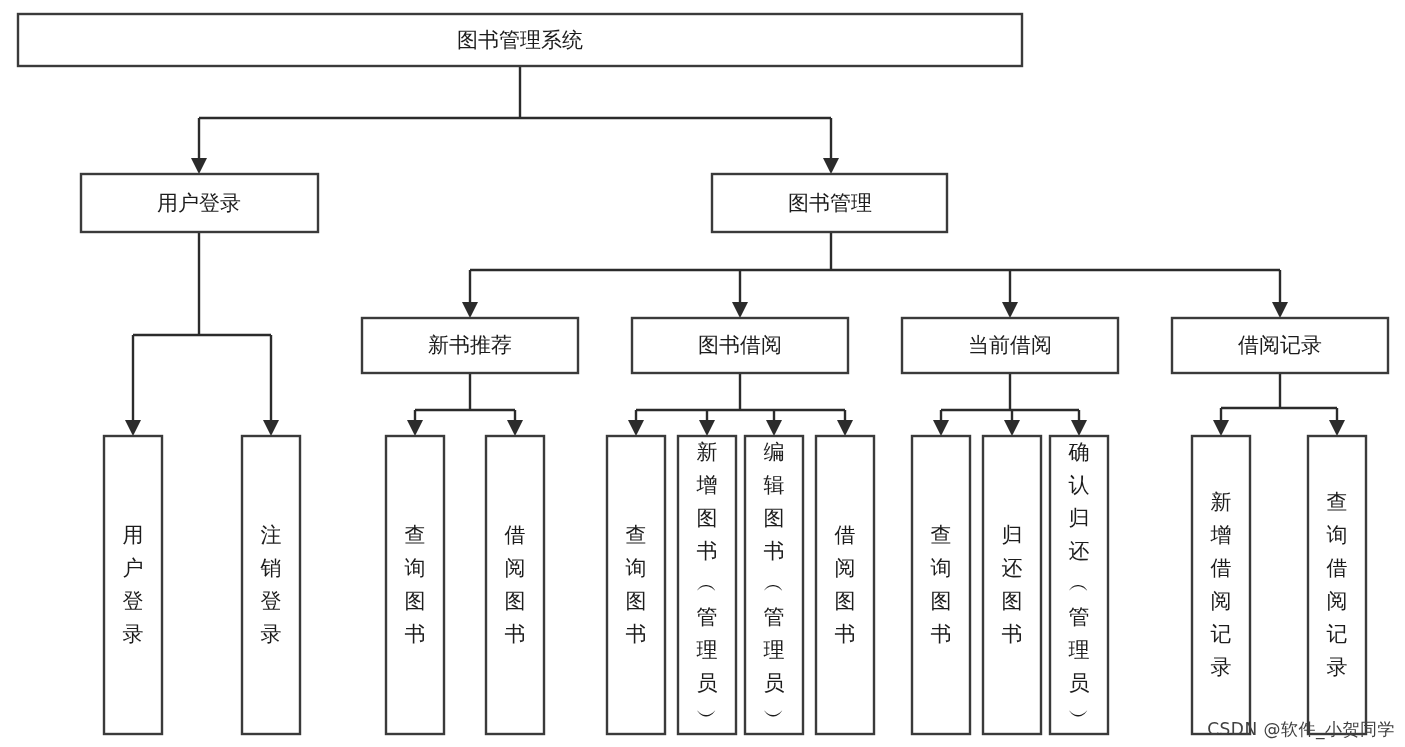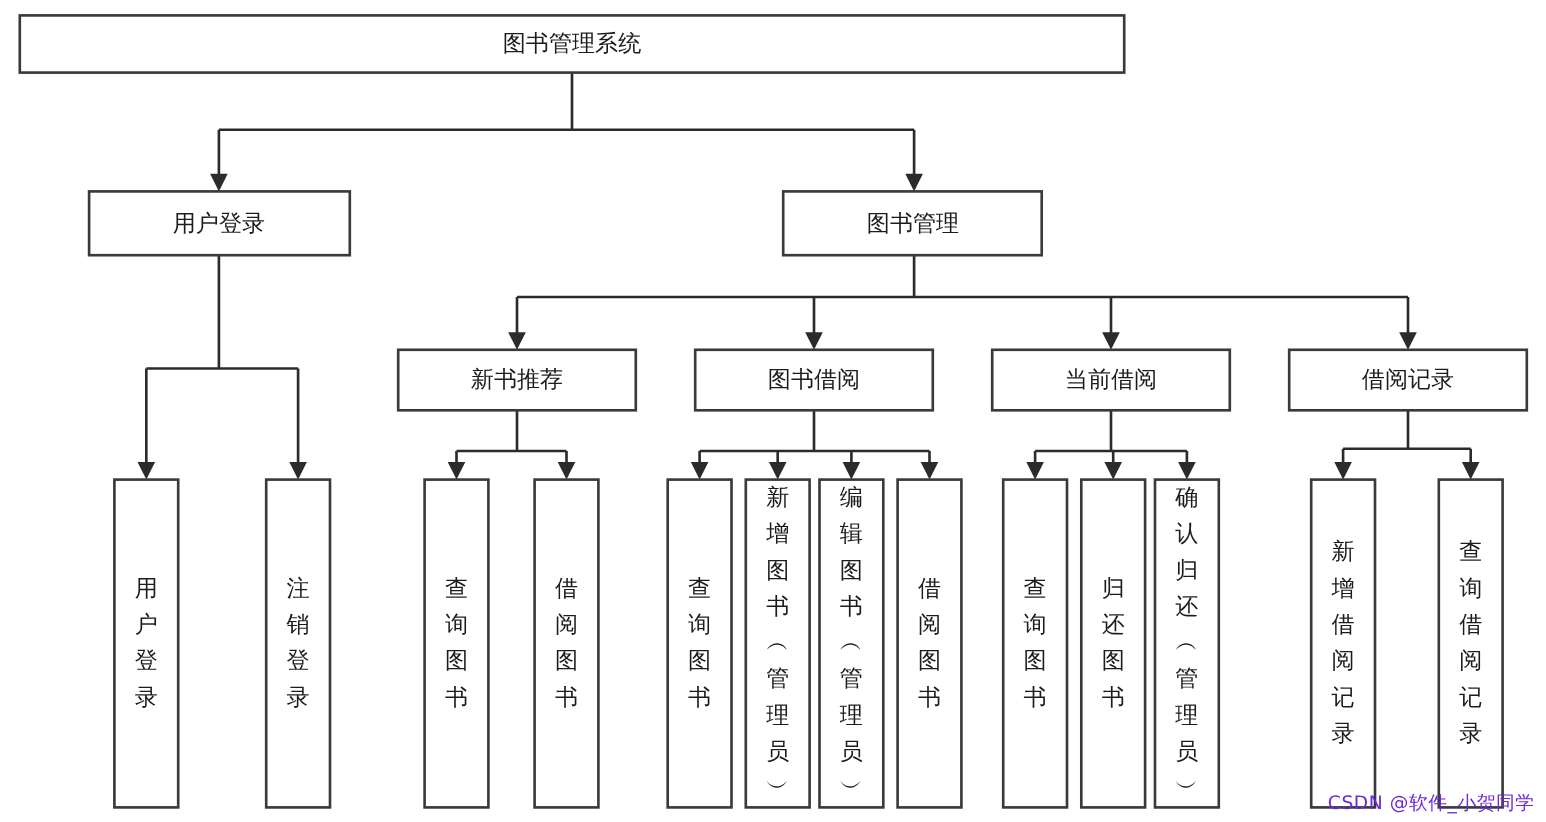--- a/index.html
+++ b/index.html
@@ -45,21 +45,21 @@
   }
   .arrow-head {
     fill: #2b2b2b;
   }
   .watermark {
     position: absolute;
     right: 10px;
     bottom: 6px;
     font-family: "DejaVu Sans", "Liberation Sans", sans-serif;
     font-size: 17px;
-    color: #6d28d9;
+    color: #404040;
     white-space: nowrap;
     letter-spacing: 0.5px;
   }
 </style>
 </head>
 <body>
 
 <svg id="diagram" viewBox="0 0 1405 747" xmlns="http://www.w3.org/2000/svg">
 
   <defs>

